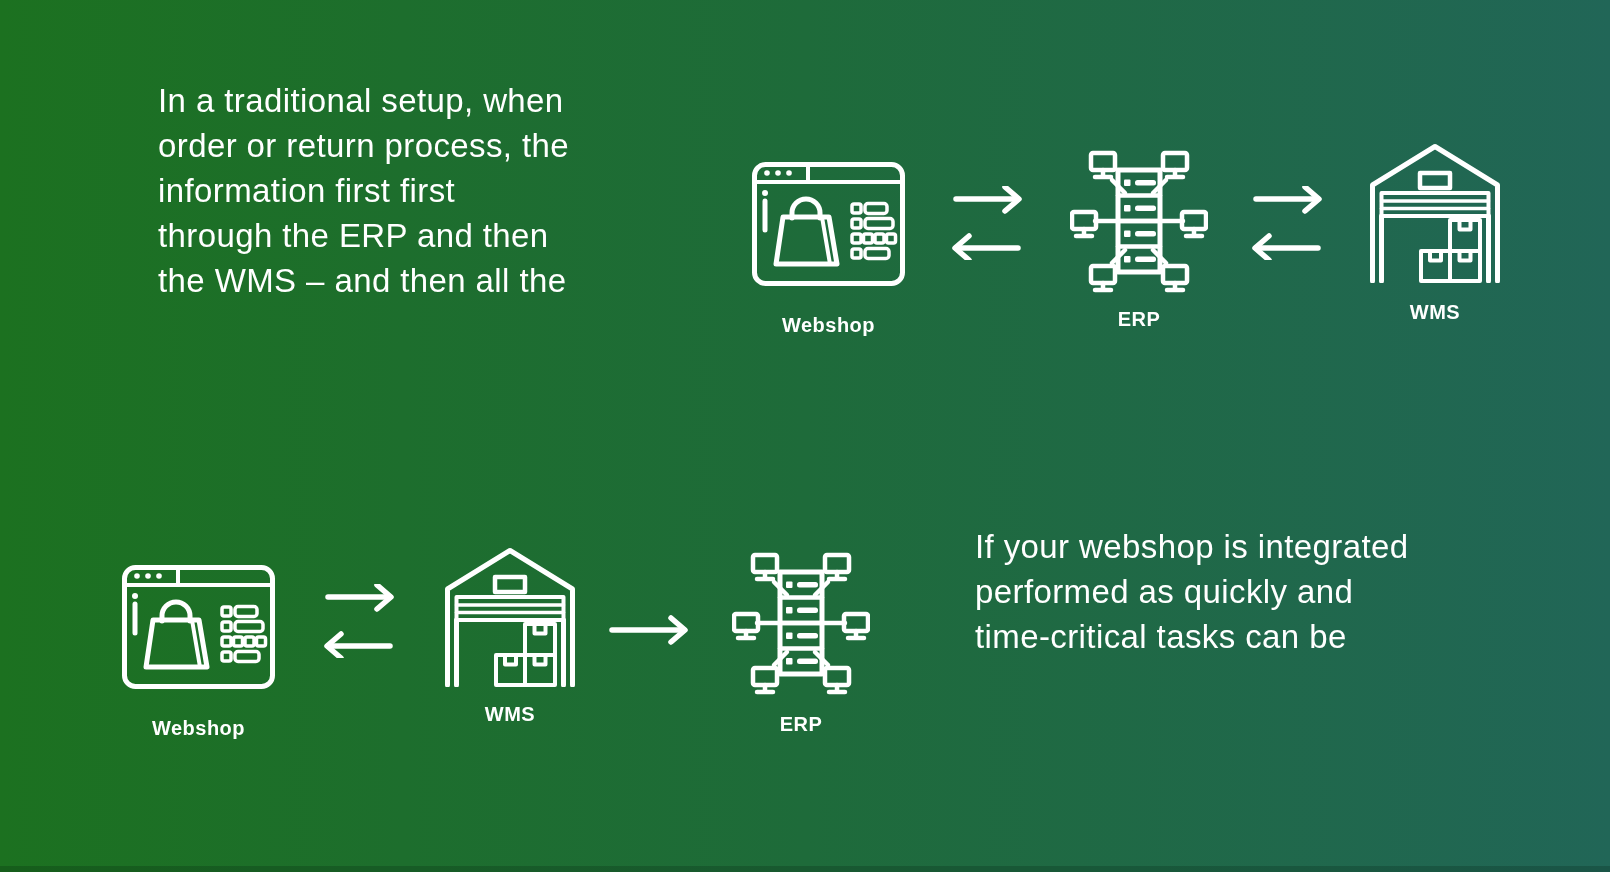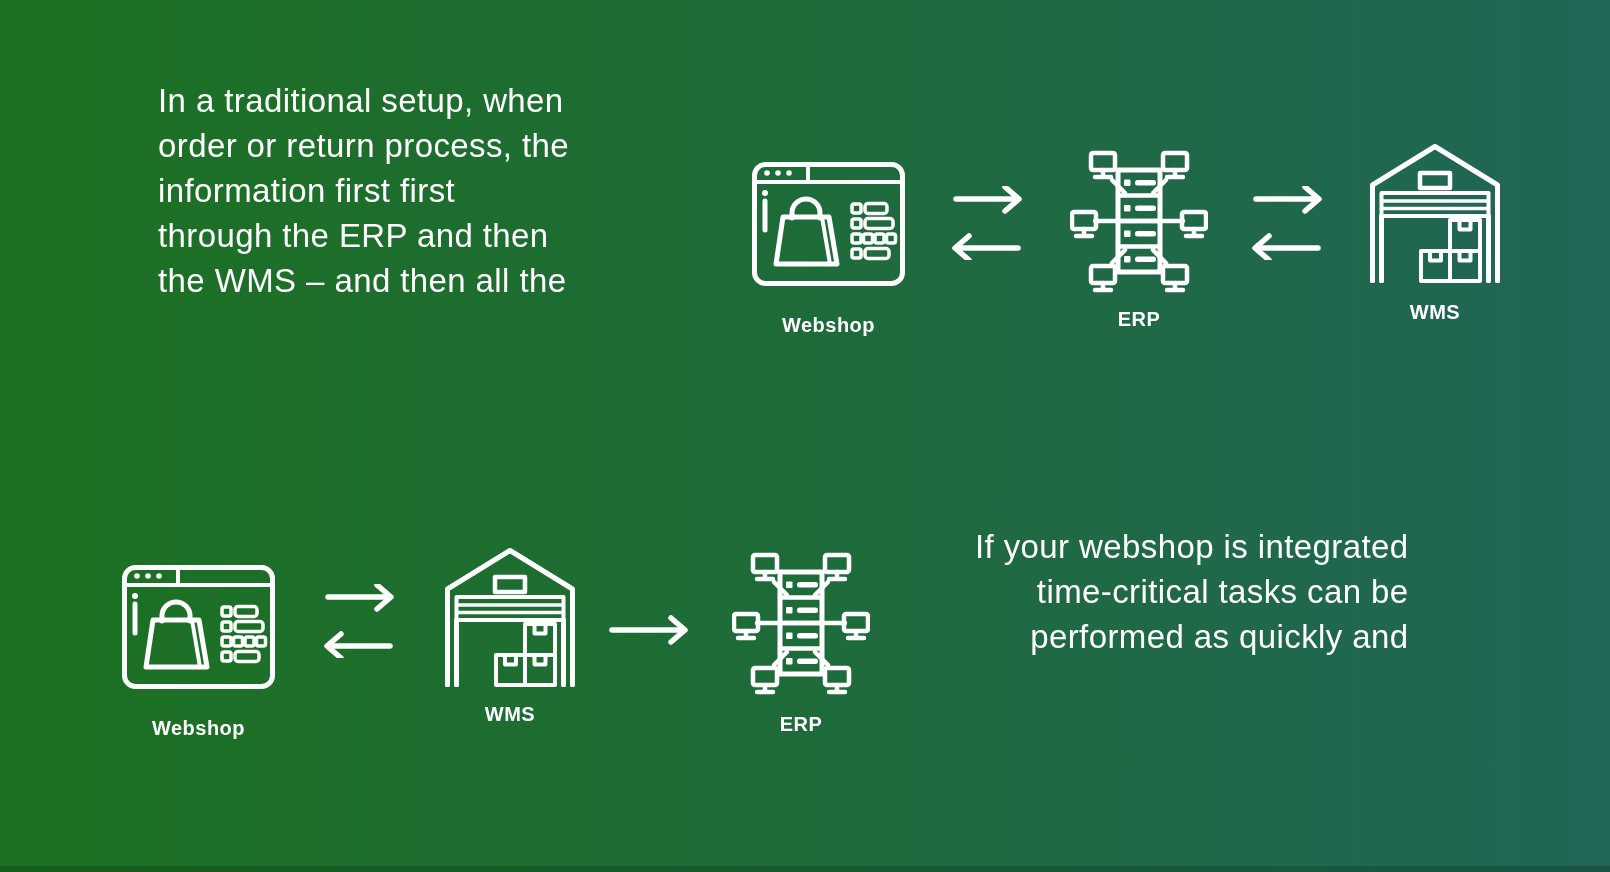--- a/index.html
+++ b/index.html
@@ -212,20 +212,20 @@
       </svg>
   </div>
 
   <div class="node-icon" style="left:732px;top:552px;width:138px;height:146px;">
     <svg viewBox="0 0 138 146">
         <use href="#sym-erp"></use>
       </svg>
   </div>
   <div class="node-label" style="left:732px;top:713px;width:138px;">ERP</div>
 
-  <div class="para" style="left:975px;top:524px;text-align:right;">
+  <div class="para" style="left:975px;top:524px;">
     <div class="line">If your webshop is integrated</div>
+    <div class="line">performed as quickly and</div>
     <div class="line">time-critical tasks can be</div>
-    <div class="line">performed as quickly and</div>
   </div>
 
   <div class="bottom-shade"></div>
 </div>
 
 </body></html>

